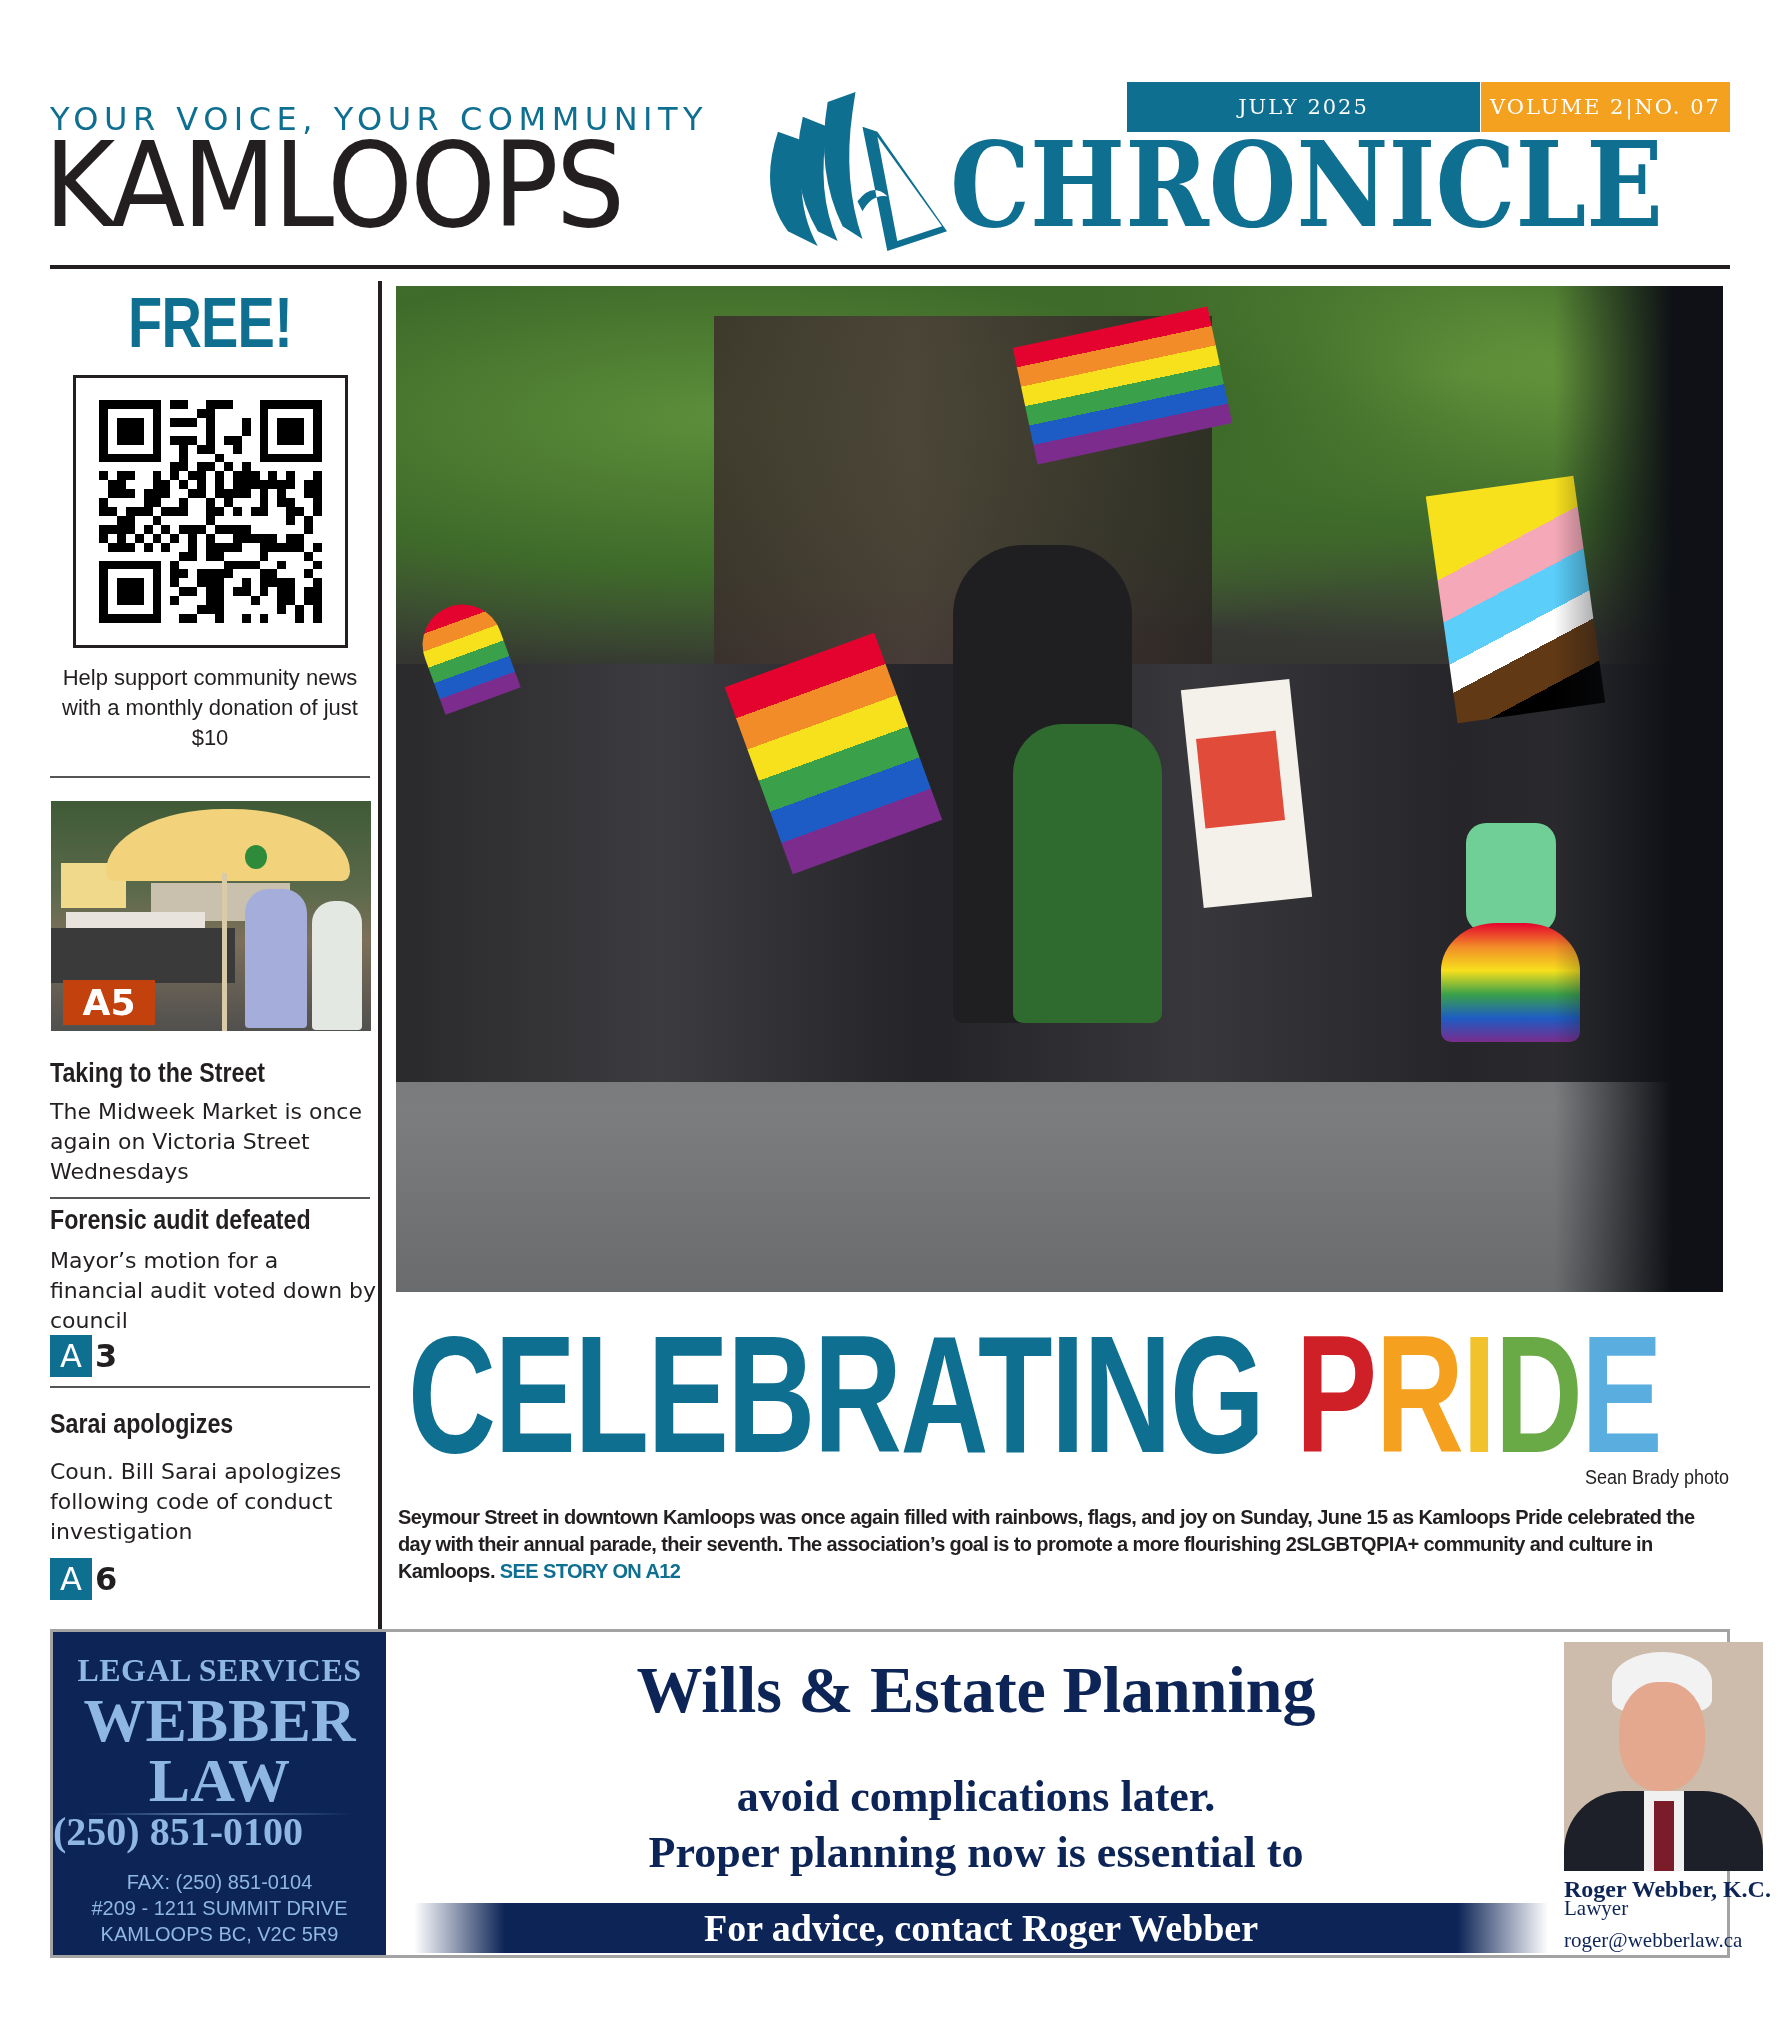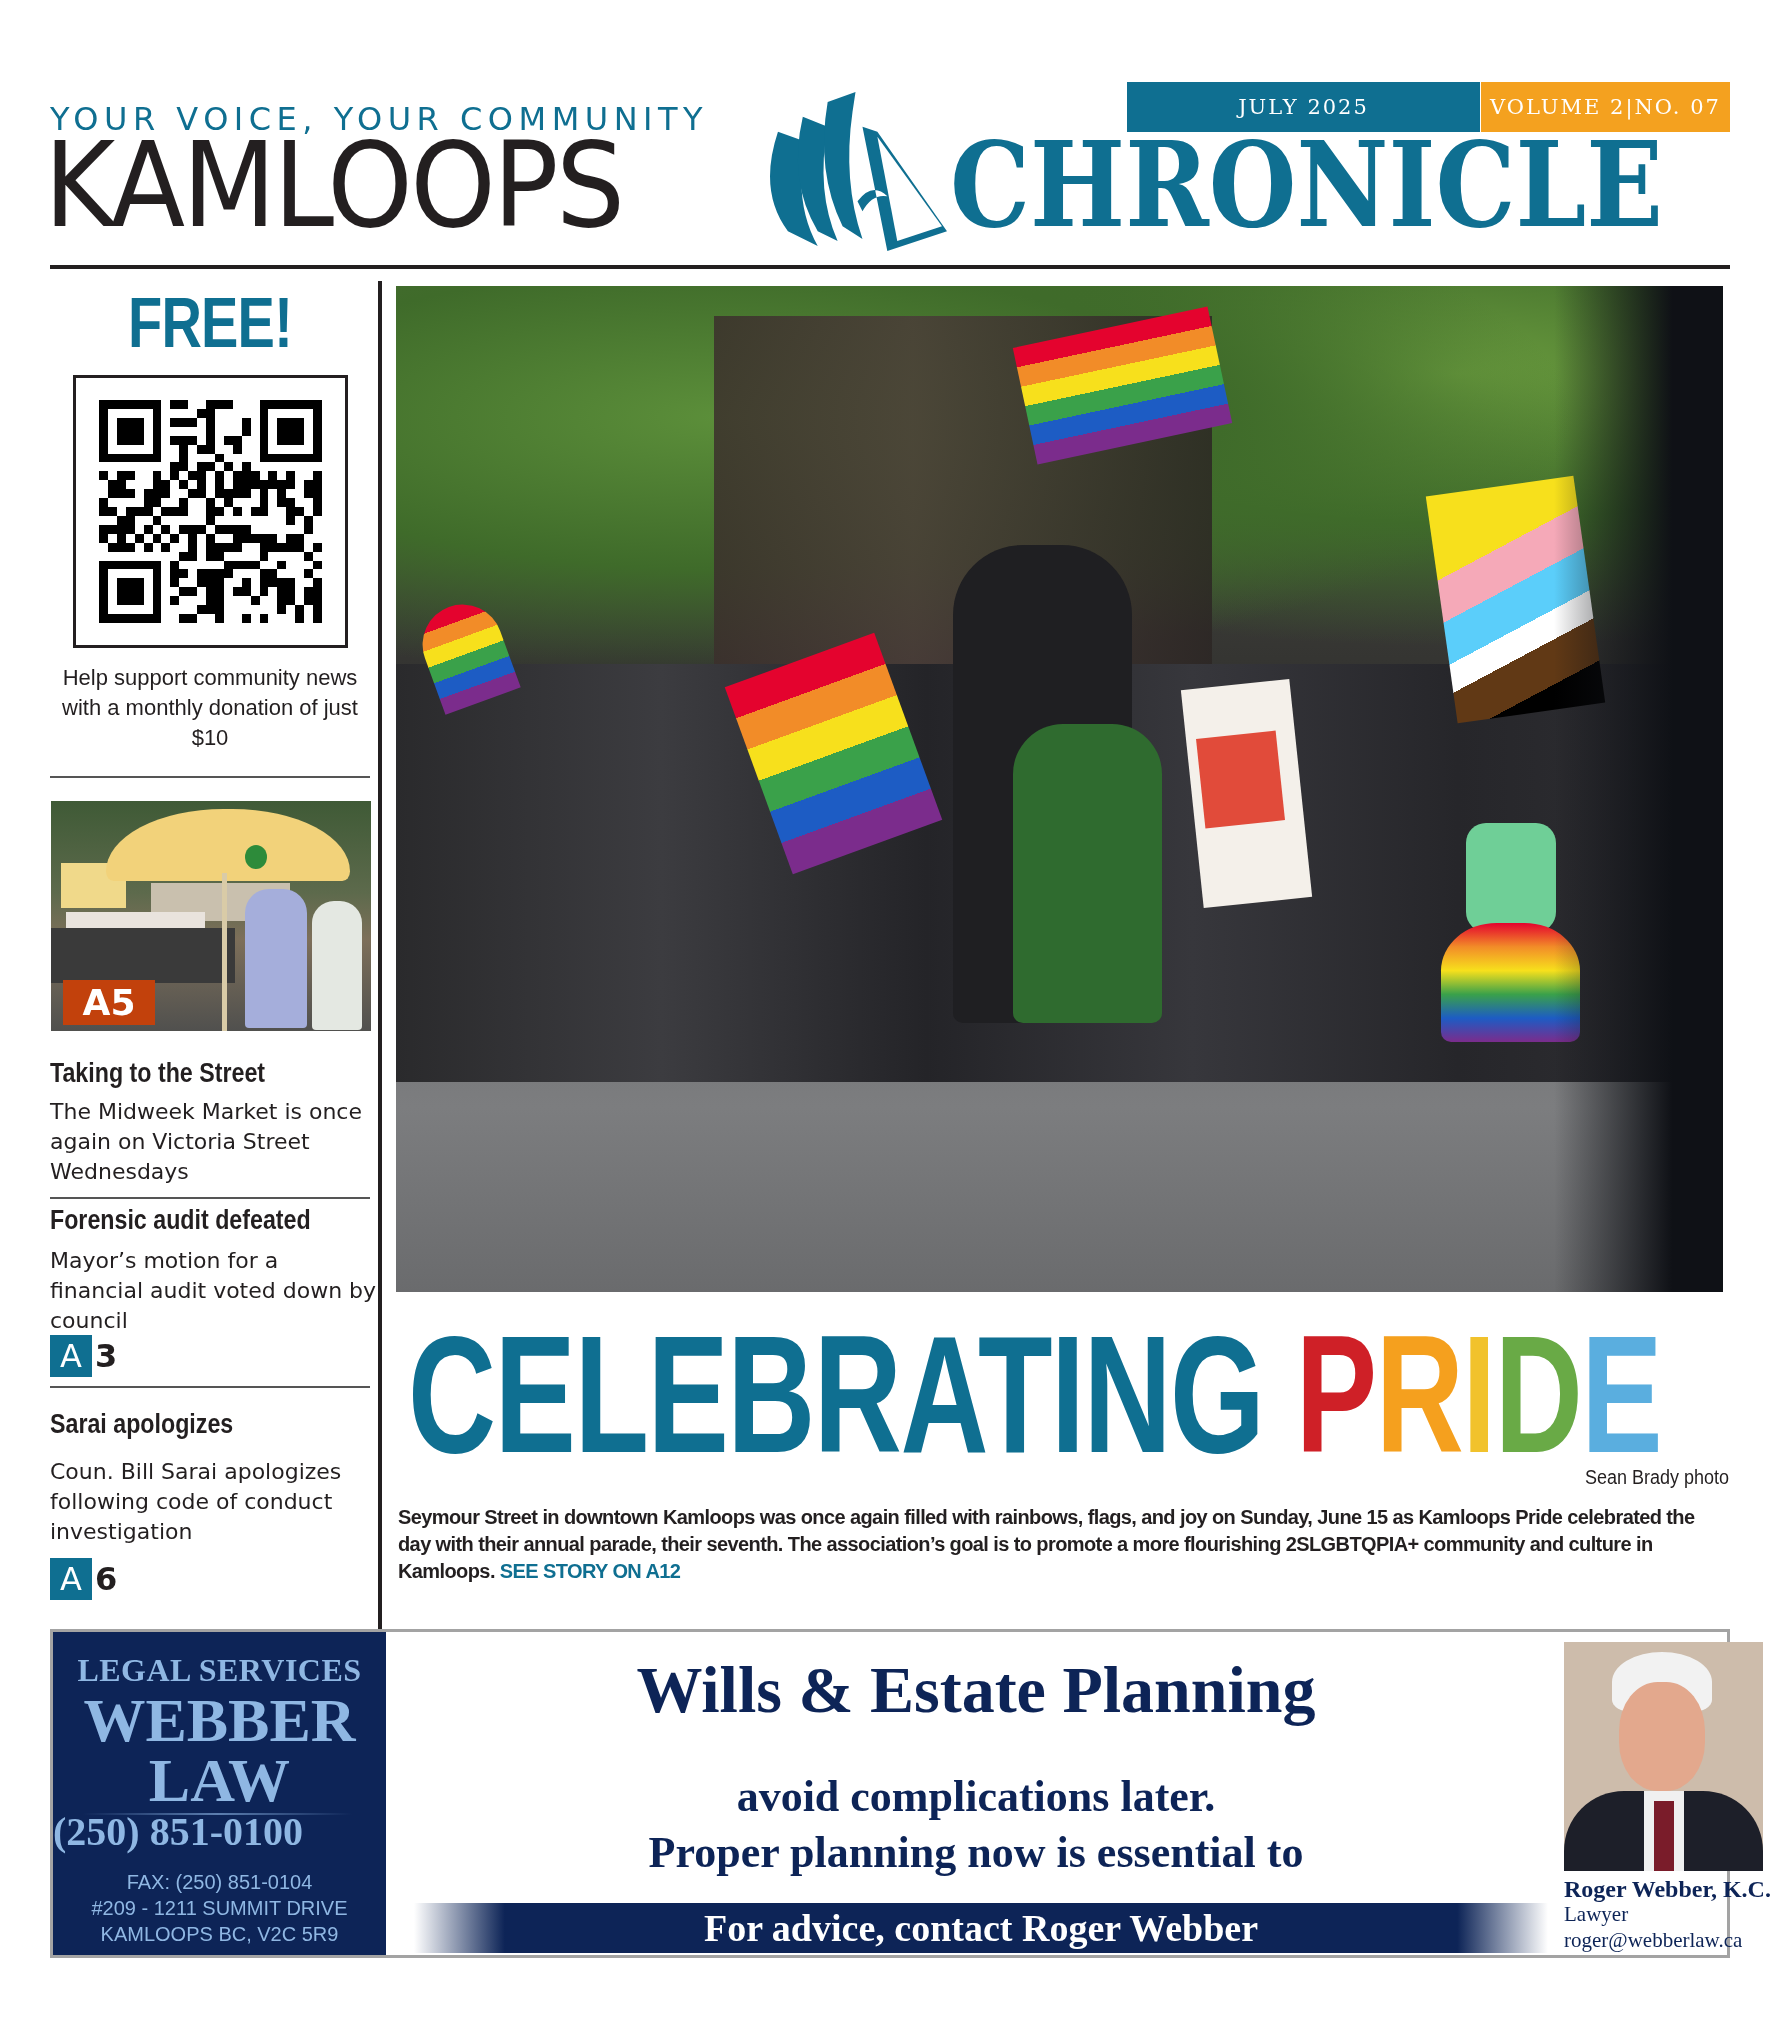--- a/index.html
+++ b/index.html
@@ -826,17 +826,17 @@
   </div>
   <div class="ad-right">
     <div class="portrait">
       <div class="hair"></div>
         <div class="suit"></div>
         <div class="face"></div>
         <div class="shirt"></div>
         <div class="tie"></div>
     </div>
     <div class="lawyer-name">Roger Webber, K.C.</div>
-    <div class="lawyer-line" style="top:270px">Lawyer</div>
+    <div class="lawyer-line" style="top:264px">Lawyer</div>
     <div class="lawyer-line" style="top:296px">roger@webberlaw.ca</div>
   </div>
 </div>
 
 
 </body></html>

